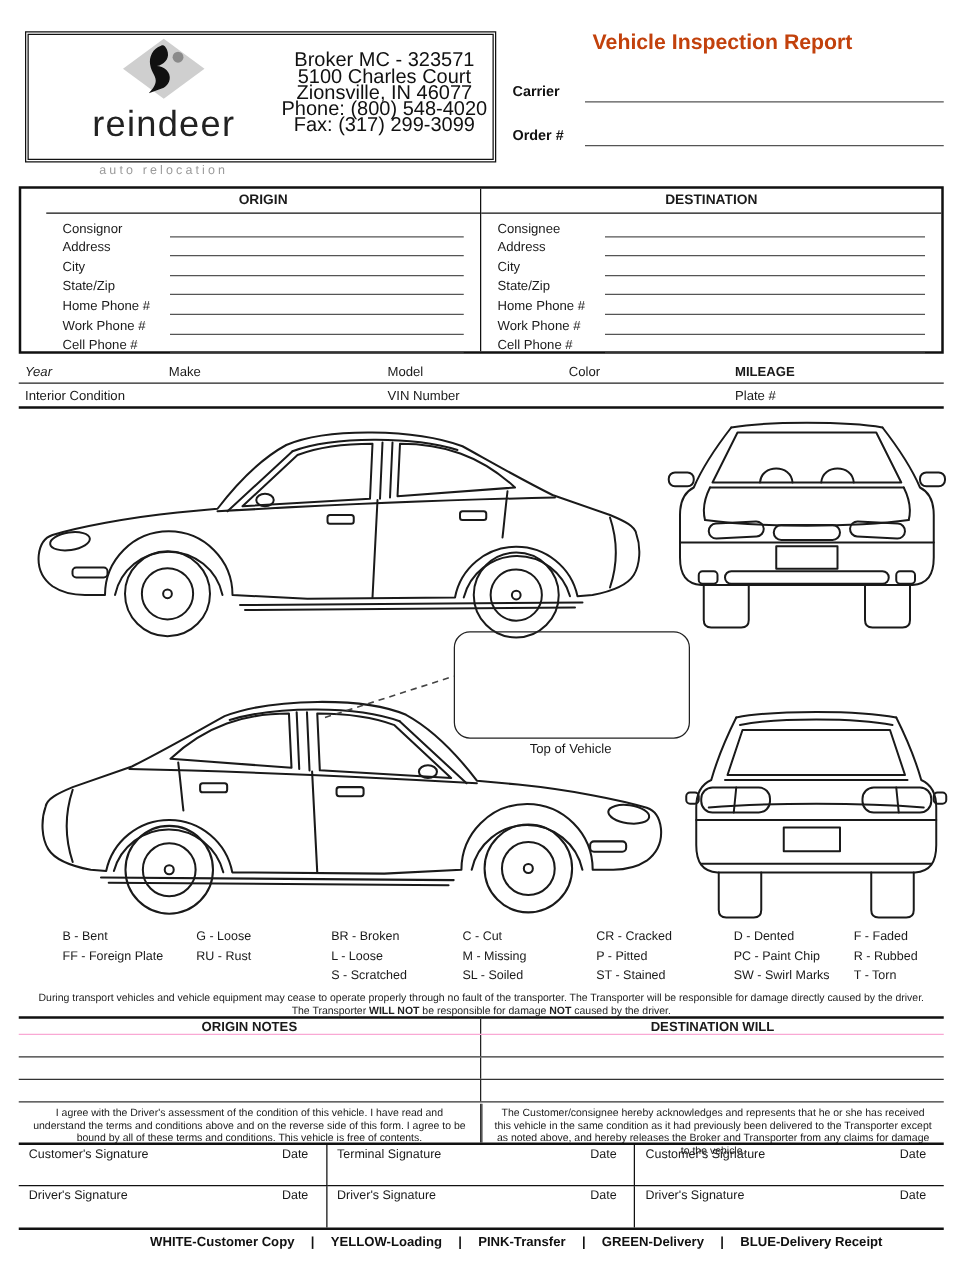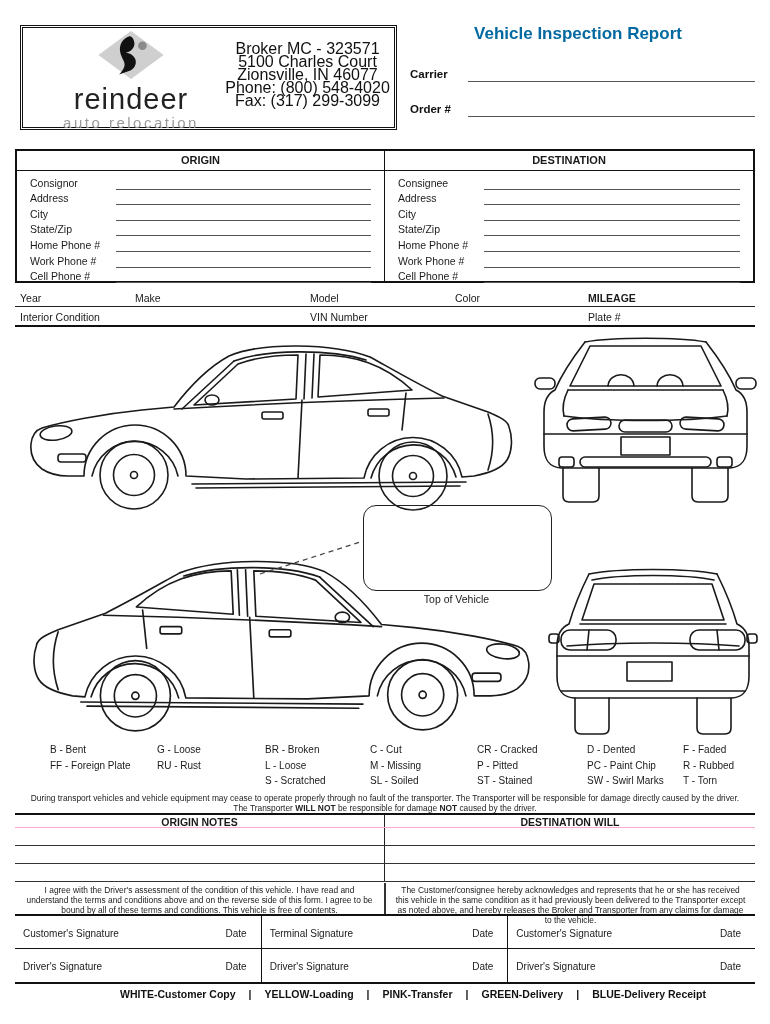--- a/index.html
+++ b/index.html
@@ -4,33 +4,33 @@
 <style>
   html,body{margin:0;padding:0;background:#fff;}
   .page{position:relative;width:770px;height:1024px;background:#fff;overflow:hidden;
         font-family:"Liberation Sans",sans-serif;color:#1a1a1a;}
   .abs{position:absolute;}
 
   
   .hdr-box{left:22px;top:27px;width:371px;height:99px;border:1.5px solid #111;outline:1px solid #111;outline-offset:1px;}
   .logo-wrap{left:18px;top:2px;width:180px;text-align:center;}
   .logo-word{font-size:29px;line-height:30px;letter-spacing:1px;color:#222;font-weight:400;}
-  .logo-tag{font-size:15px;letter-spacing:2.5px;color:#9b9b9b;margin-top:0px;}
+  .logo-tag{font-size:10px;letter-spacing:2.5px;color:#9b9b9b;margin-top:16px;}
   .broker{left:202px;top:14px;width:165px;text-align:center;font-size:16px;line-height:13px;color:#111;}
-  .report-title{left:400px;top:24px;width:356px;text-align:center;font-size:17px;font-weight:bold;color:#0369a1;}
+  .report-title{left:400px;top:24px;width:356px;text-align:center;font-size:17px;font-weight:bold;color:#c2410c;}
   .hdr-field-label{font-size:11.5px;font-weight:bold;color:#111;}
   .hline{border-bottom:1px solid #555;}
 
   
   .intro{left:0;top:130px;width:770px;text-align:center;font-size:8.4px;line-height:10px;color:#222;}
 
   
   .parties{left:15px;top:149px;width:740px;height:134px;border:2px solid #111;box-sizing:border-box;display:flex;}
   .pcol{width:50%;box-sizing:border-box;display:flex;flex-direction:column;}
-  .pcol.left{border-right:1.5px solid #111;}
+  .pcol.left{border-right:1.5px solid #111;padding-left:20px;}
   .phead{height:19px;line-height:19px;text-align:center;font-weight:bold;font-size:11px;border-bottom:1.5px solid #111;}
   .pfields{flex:1;padding:3px 13px 0 13px;}
   .prow{height:15.6px;display:flex;align-items:flex-end;}
   .prow .lbl{width:86px;font-size:10.5px;line-height:13px;}
   .prow .wline{flex:1;border-bottom:1px solid #555;height:12px;}
 
   
   .vrow{left:15px;width:740px;}
   .vlabel{position:absolute;bottom:2px;font-size:10.5px;}
   .b{font-weight:bold;}
@@ -51,21 +51,21 @@
 
   
   .agree{left:15px;top:883px;width:740px;height:31px;display:flex;box-sizing:border-box;}
   .agree .box{width:50%;box-sizing:border-box;font-size:8.4px;line-height:10px;text-align:center;padding:2px 8px 0 8px;}
   .agree .box.left{border-right:1px solid #333;}
   .agree .box.right{border-left:1px solid #333;}
 
   
   .sig{left:15px;top:914px;width:740px;height:70px;border-top:2.5px solid #111;border-bottom:2.5px solid #111;
        box-sizing:border-box;display:grid;grid-template-columns:1fr 1fr 1fr;grid-template-rows:33px 1fr;}
-  .scell{box-sizing:border-box;padding:2px 14px 0 8px;display:flex;justify-content:space-between;align-items:center;font-size:10px;}
+  .scell{box-sizing:border-box;padding:2px 14px 0 8px;display:flex;justify-content:space-between;align-items:flex-start;font-size:10px;}
   .scell.bord{border-right:1.5px solid #111;}
   .scell.r1{border-bottom:1px solid #111;}
 
   .footer{left:0;top:988px;width:770px;text-align:center;font-size:10.5px;font-weight:bold;color:#111;padding-left:28px;}
   .footer .sep{margin:0 13px;font-weight:bold;}
 
   svg.draw{stroke:#1a1a1a;fill:none;stroke-width:1.6;stroke-linecap:round;stroke-linejoin:round;}
   .topbox{left:363px;top:505px;width:187px;height:84px;border:1.5px solid #222;border-radius:13px;}
   .toplabel{left:363px;top:593px;width:187px;text-align:center;font-size:10.5px;}
 </style>
@@ -165,21 +165,21 @@
           </div>
         <div class="prow">
             <span class="lbl">Cell Phone #</span>
             <span class="wline"></span>
           </div>
       </div>
     </div>
   </div>
 
   <div class="abs vrow" style="top:285px;height:21px;border-bottom:1.5px solid #222;">
-    <span class="vlabel" style="left:5px;">Year</span>
+    <span class="vlabel" style="left:5px;font-style:italic;">Year</span>
     <span class="vlabel" style="left:120px;">Make</span>
     <span class="vlabel" style="left:295px;">Model</span>
     <span class="vlabel" style="left:440px;">Color</span>
     <span class="vlabel b" style="left:573px;">MILEAGE</span>
   </div>
   <div class="abs vrow" style="top:306.5px;height:18px;border-bottom:2.5px solid #111;">
     <span class="vlabel" style="left:5px;">Interior Condition</span>
     <span class="vlabel" style="left:295px;">VIN Number</span>
     <span class="vlabel" style="left:573px;">Plate #</span>
   </div>

